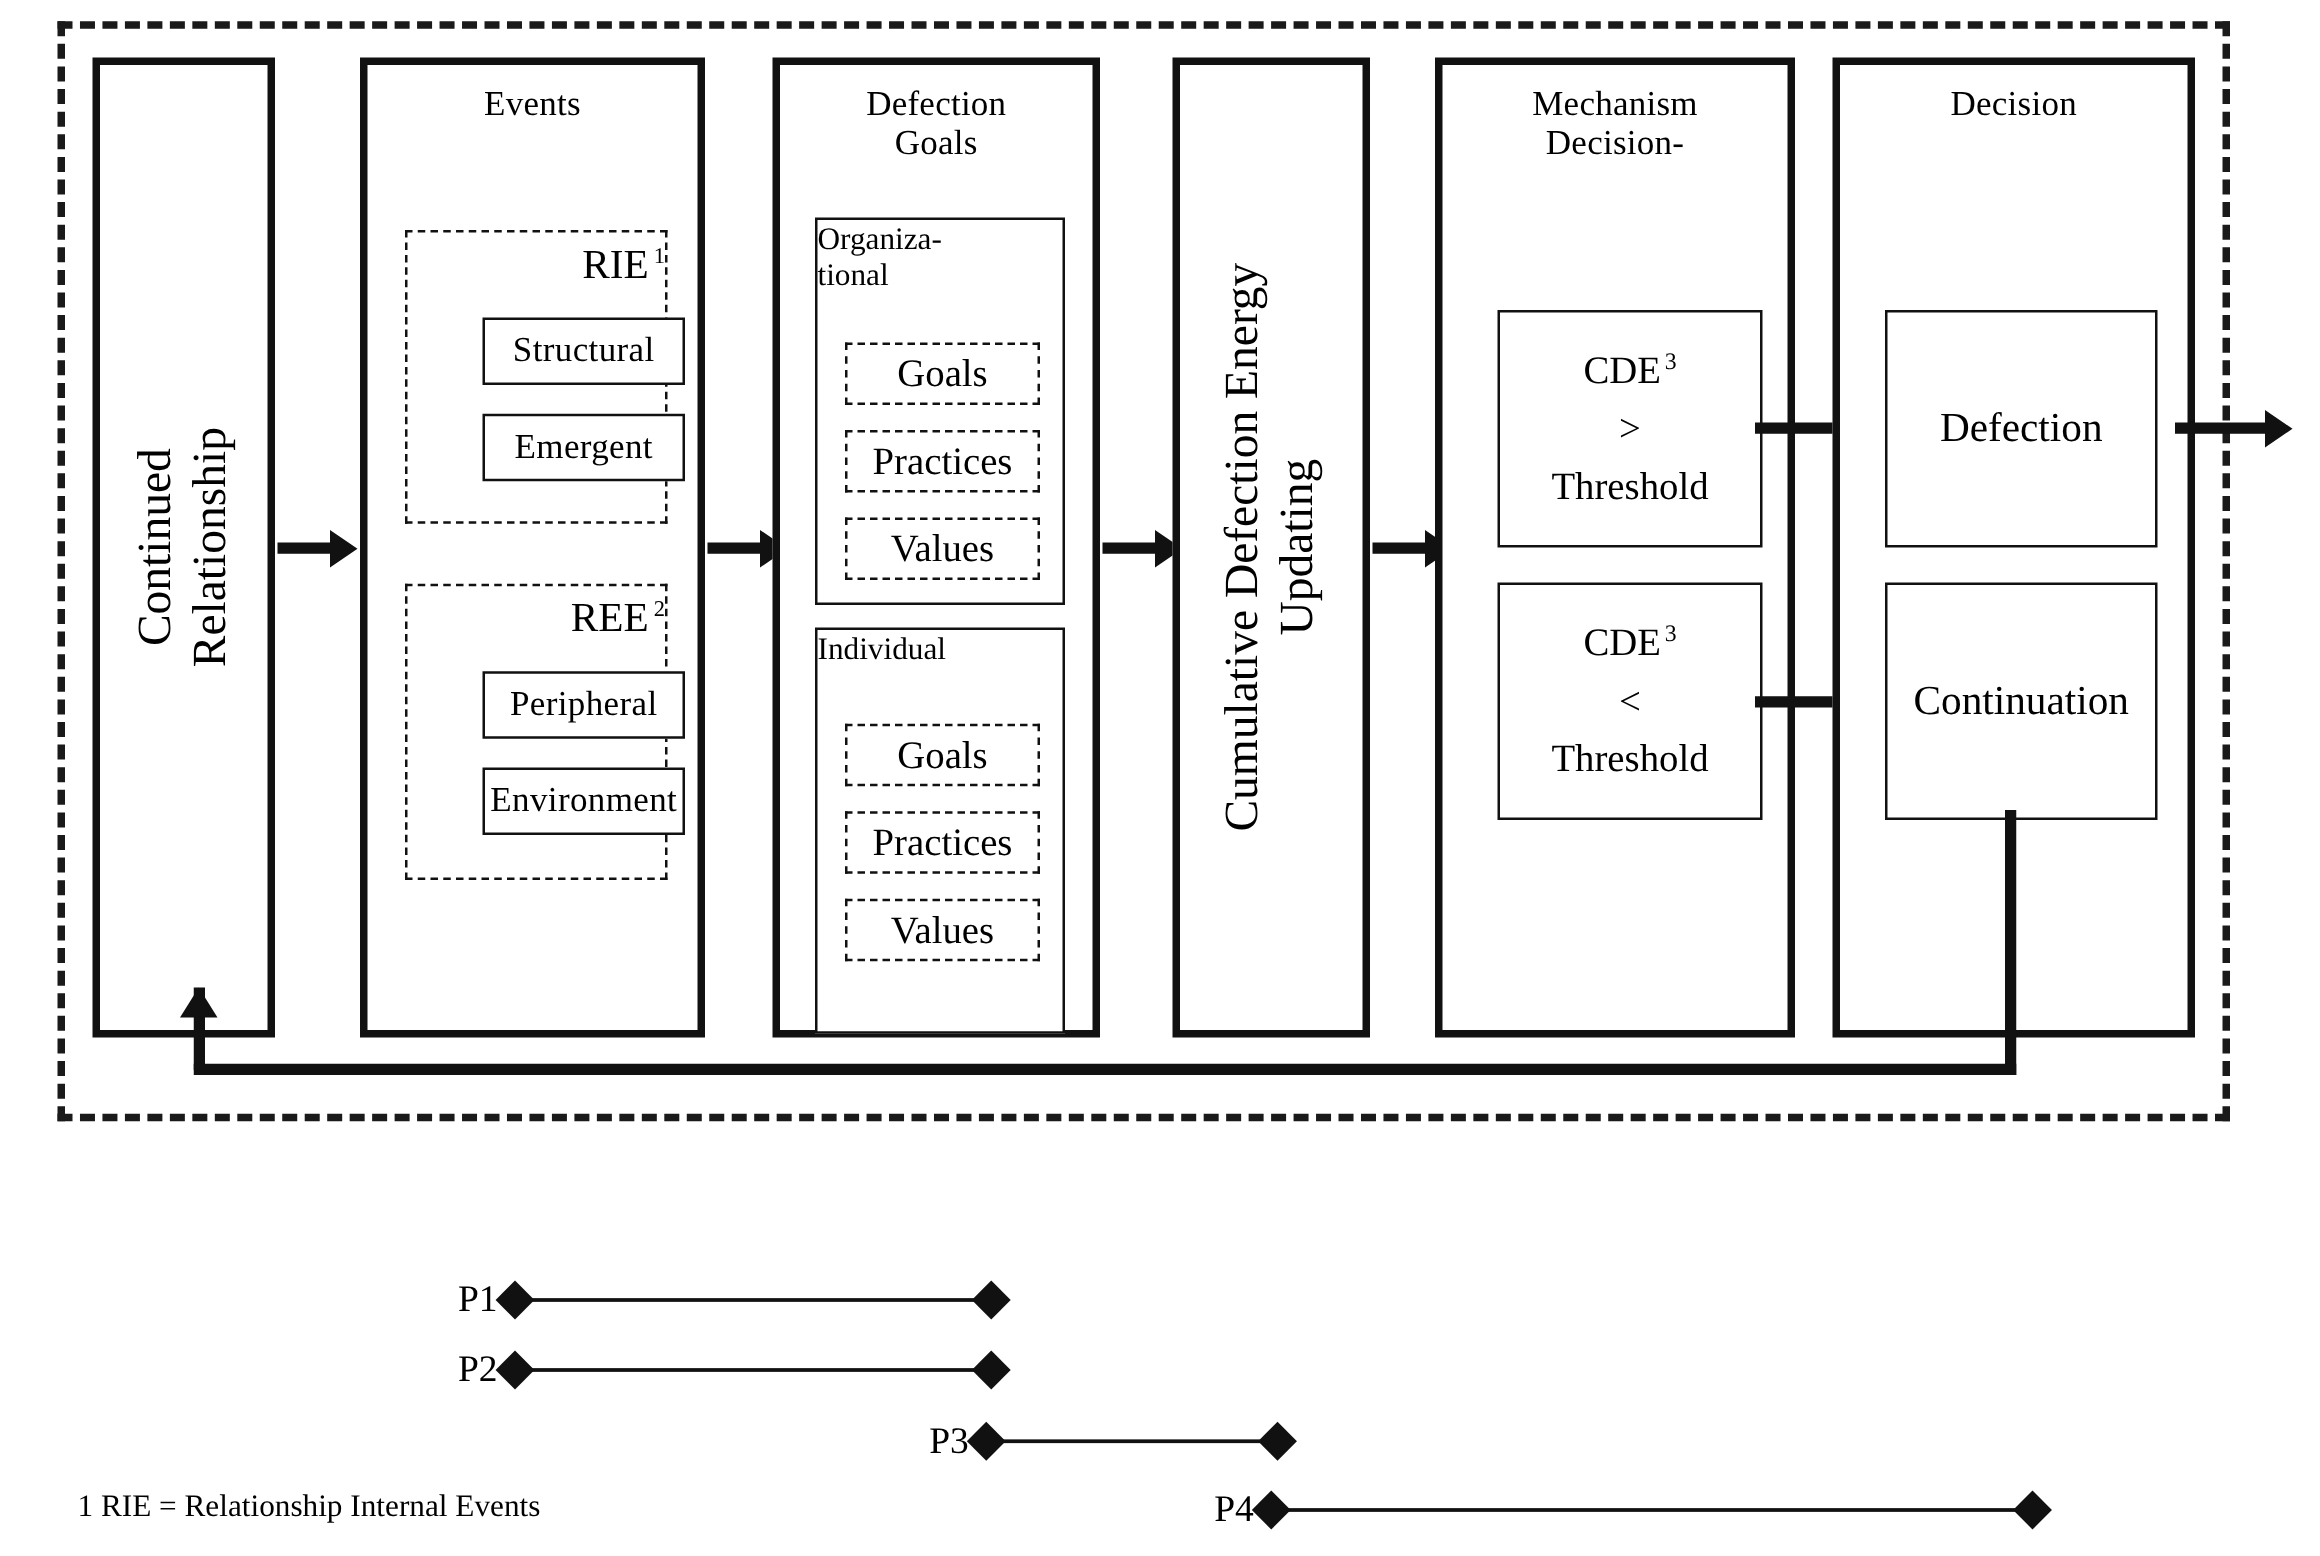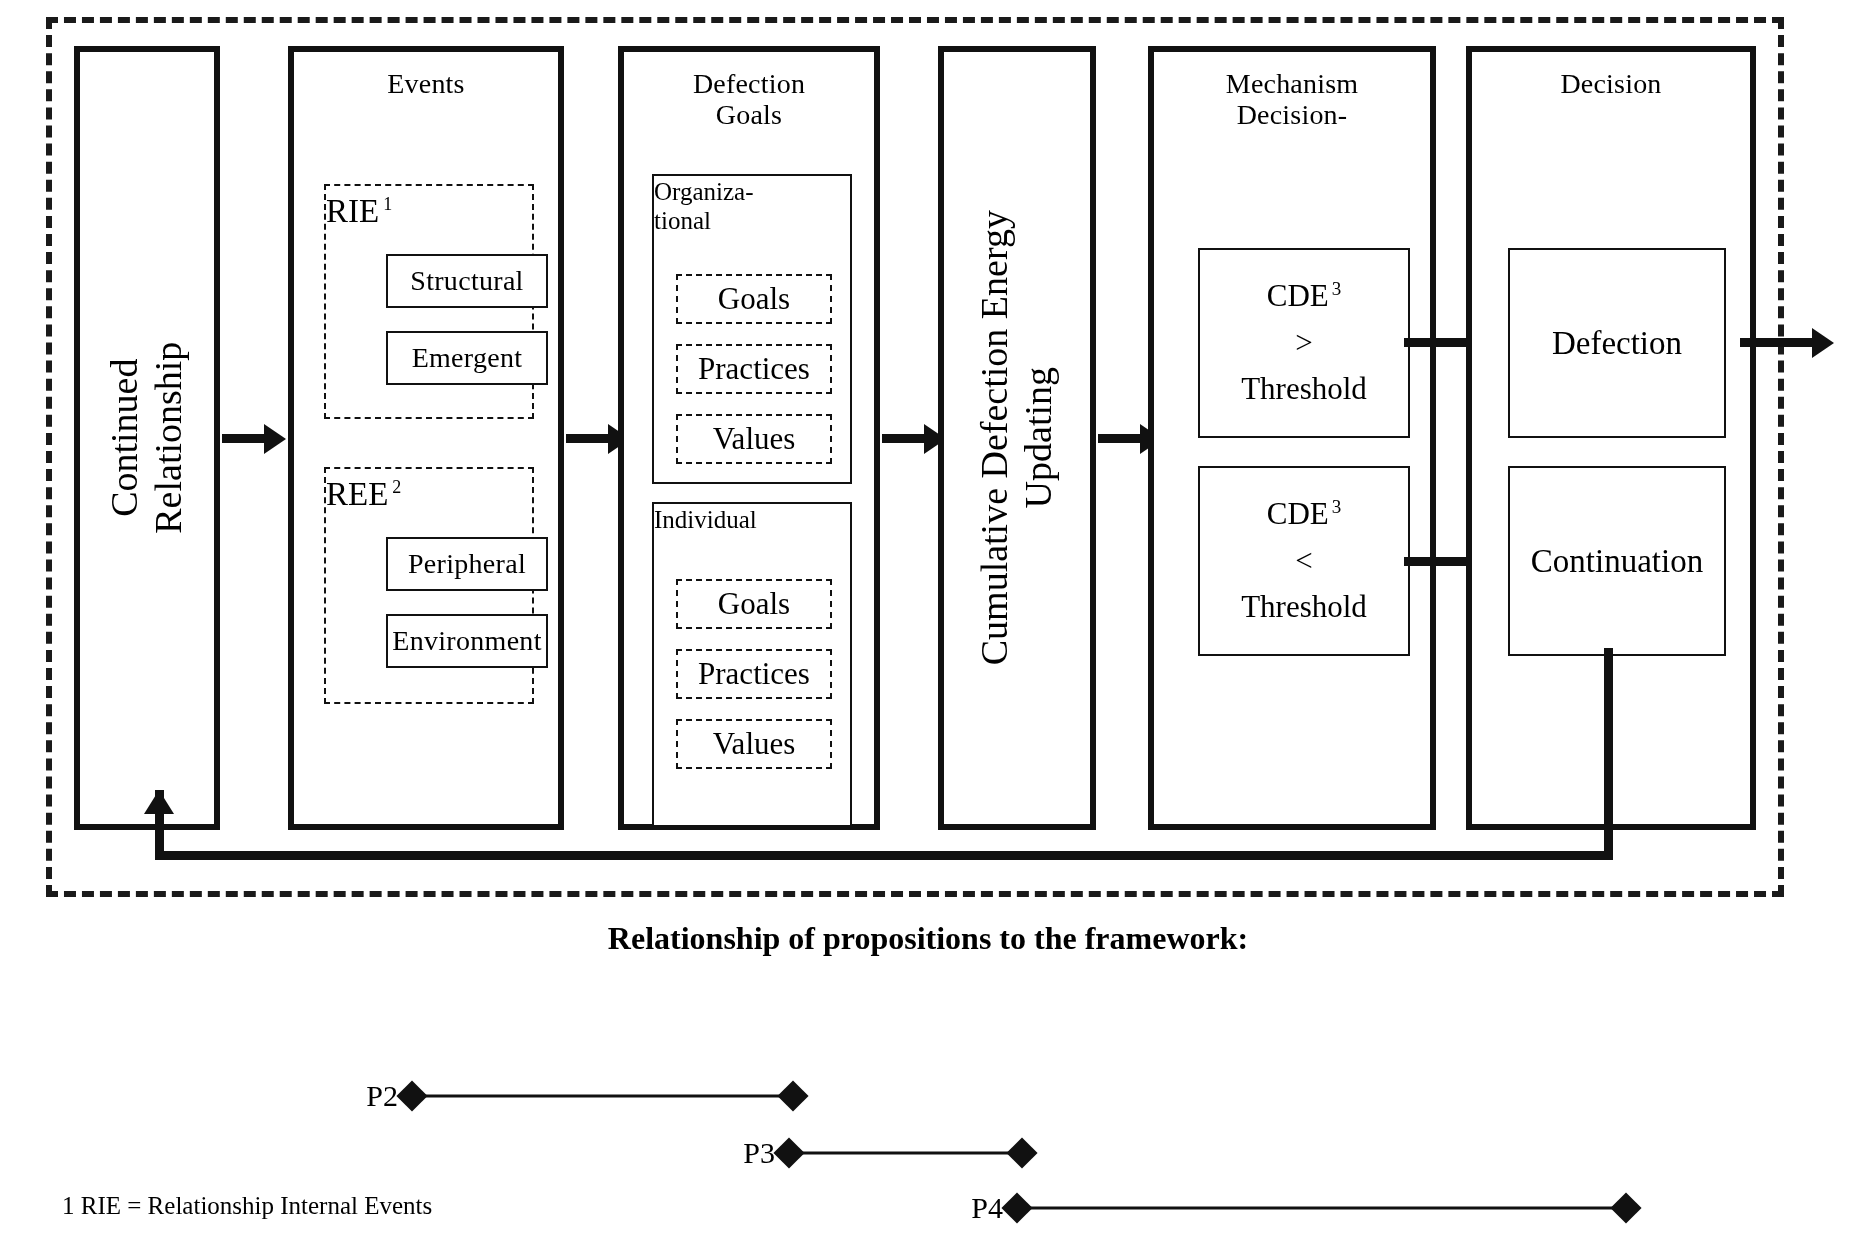--- a/index.html
+++ b/index.html
@@ -67,21 +67,21 @@
   }
 
   
   .dashed-group {
     position: absolute;
     box-sizing: border-box;
     border: 2.5px dashed #111111;
     background: #ffffff;
   }
   .group-label {
-    text-align: left;
+    text-align: right;
     font-size: 33px;
     padding-top: 9px;
     line-height: 1;
   }
   .group-label sup {
     font-size: 18px;
     vertical-align: super;
     margin-left: 4px;
   }
 
@@ -344,22 +344,27 @@
   </div>
 
   <div class="arrow-h" style="left:1740px; top:338px; width:80px;"></div>
   <div class="arrow-head-r" style="left:1812px; top:328px;"></div>
 
   <div class="line-v" style="left:1604px; top:648px; height:212px;"></div>
   <div class="arrow-h" style="left:155px; top:851px; width:1458px;"></div>
   <div class="line-v" style="left:155px; top:790px; height:66px;"></div>
   <div class="arrow-head-u" style="left:144px; top:790px;"></div>
 
-  <div class="prop-heading">Relationship of propositions to the framework:</div>
-
+
+  <div class="prop-row" style="left:412px; top:1020px; width:381px;">
+    <span class="prop-label">P1</span>
+    <span class="prop-line" style="width:381px;"></span>
+    <span class="prop-diamond" style="left:0px;"></span>
+    <span class="prop-diamond" style="left:381px;"></span>
+  </div>
 
   <div class="prop-row" style="left:412px; top:1076px; width:381px;">
     <span class="prop-label">P2</span>
     <span class="prop-line" style="width:381px;"></span>
     <span class="prop-diamond" style="left:0px;"></span>
     <span class="prop-diamond" style="left:381px;"></span>
   </div>
 
   <div class="prop-row" style="left:789px; top:1133px; width:233px;">
     <span class="prop-label">P3</span>

